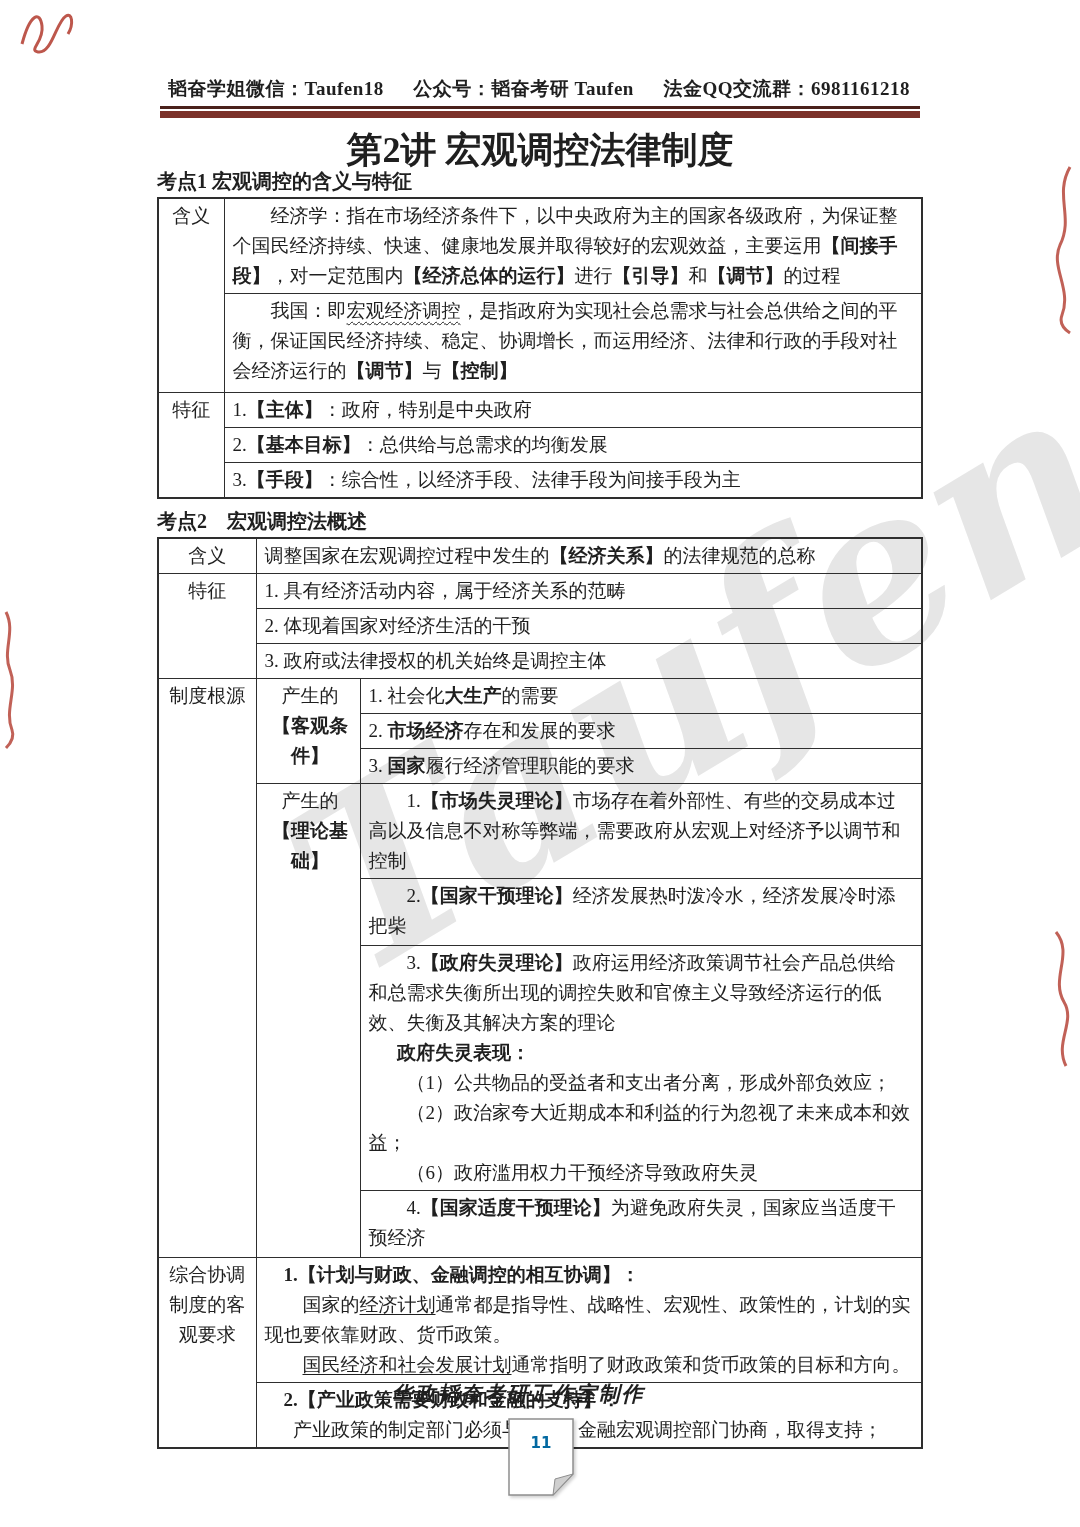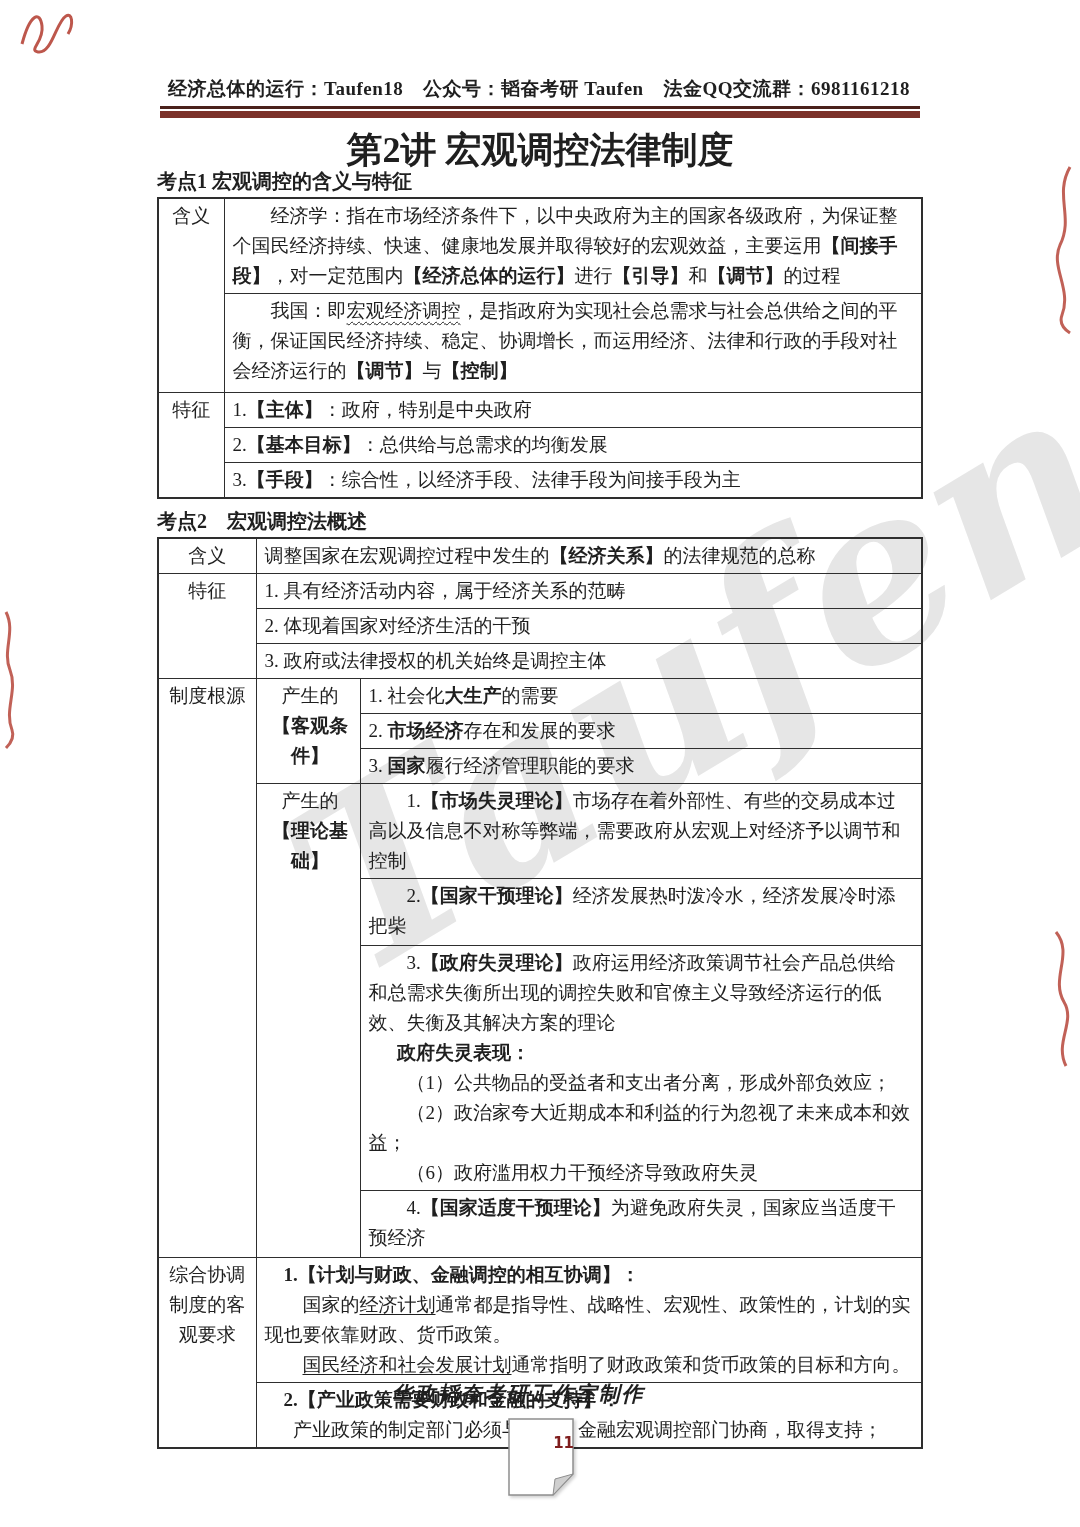--- a/index.html
+++ b/index.html
@@ -50,23 +50,23 @@
   .w{text-decoration:underline;text-decoration-style:wavy;text-underline-offset:4px;text-decoration-thickness:1px;}
   .mh62{height:62px;} .mh28{height:26px;} .mh30{height:28px;}
   
   .footer{
     position:absolute;left:0;top:1380px;width:1036px;text-align:center;
     font-size:21px;font-weight:bold;font-style:italic;letter-spacing:2px;
   }
   
   .pagebox{position:absolute;left:508px;top:1418px;width:66px;height:78px;filter:drop-shadow(2px 2px 1.5px rgba(0,0,0,0.18));}
   .pagebox .num{
-    position:absolute;left:0;top:16px;width:66px;text-align:right;
+    position:absolute;left:0;top:16px;width:66px;text-align:center;
     font-family:"DejaVu Sans","Liberation Sans",sans-serif;
-    font-weight:bold;font-size:15px;color:#7f1d1d;
+    font-weight:bold;font-size:15px;color:#0369a1;
   }
   
   .scribble{position:absolute;z-index:2;pointer-events:none;}
   .s1{left:18px;top:4px;}
   .s2{left:0px;top:610px;}
   .s3{left:1048px;top:165px;}
   .s4{left:1046px;top:930px;}
 </style>
 </head>
 <body>
@@ -84,21 +84,21 @@
   <svg class="scribble s3" width="30" height="170" viewBox="0 0 30 170">
     <path d="M22 2 C 6 30, 26 52, 12 80 C 2 102, 24 124, 14 150 C 11 158, 16 164, 22 168" fill="none" stroke="#b23a2d" stroke-width="3" opacity="0.8"></path>
   </svg>
   <svg class="scribble s4" width="32" height="140" viewBox="0 0 32 140">
     <path d="M10 2 C 28 24, 4 48, 18 72 C 30 92, 8 112, 20 136" fill="none" stroke="#b23a2d" stroke-width="3" opacity="0.8"></path>
   </svg>
 
   <div class="layer">
 
     <div class="hdr">
-      <span>经济总体的运行：Taufen18</span>
+      <span>韬奋学姐微信：Taufen18</span>
       <span>公众号：韬奋考研 Taufen</span>
       <span>法金QQ交流群：6981161218</span>
     </div>
     <div class="rule-thin"></div>
     <div class="rule-thick"></div>
 
     <div class="title">第2讲 宏观调控法律制度</div>
 
     <div class="sec-h sec-h1">考点1 宏观调控的含义与特征</div>
 

